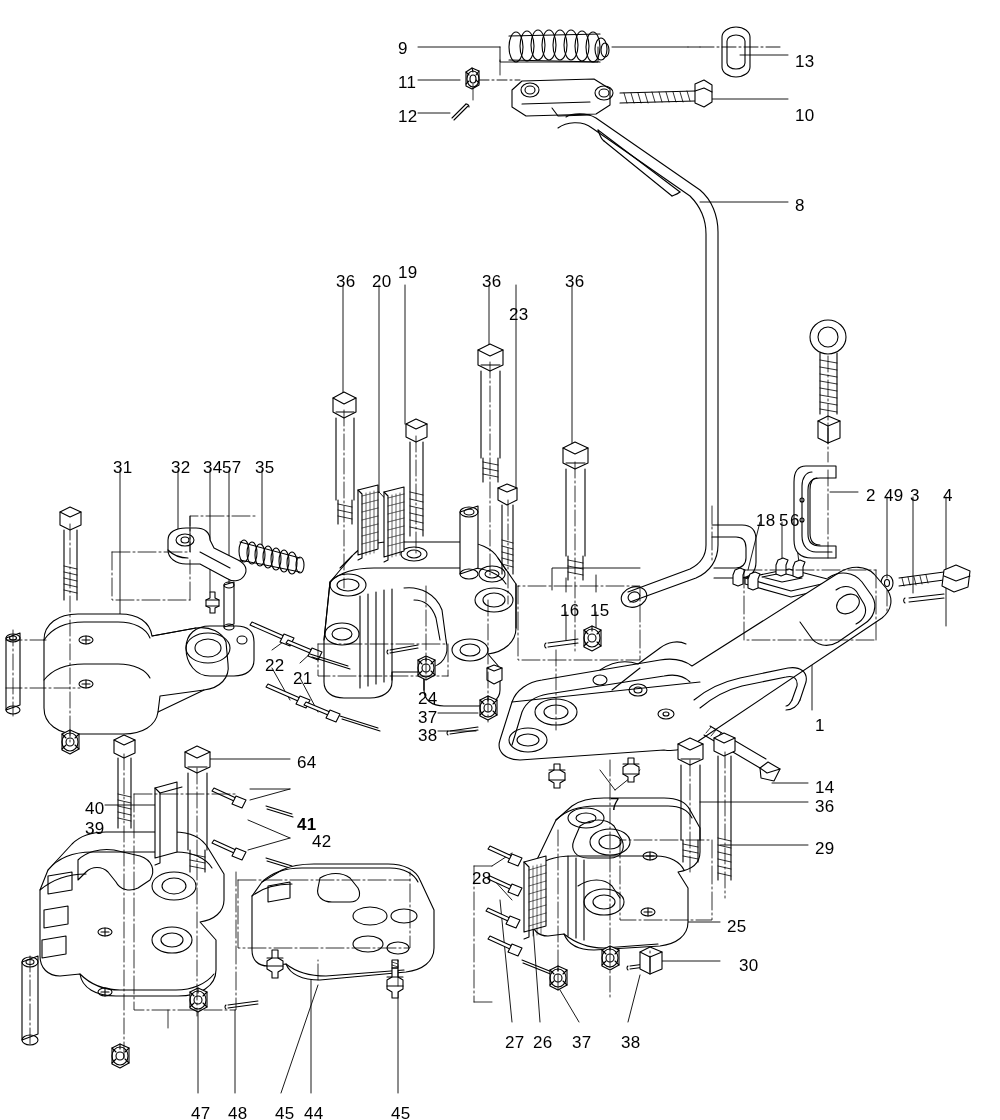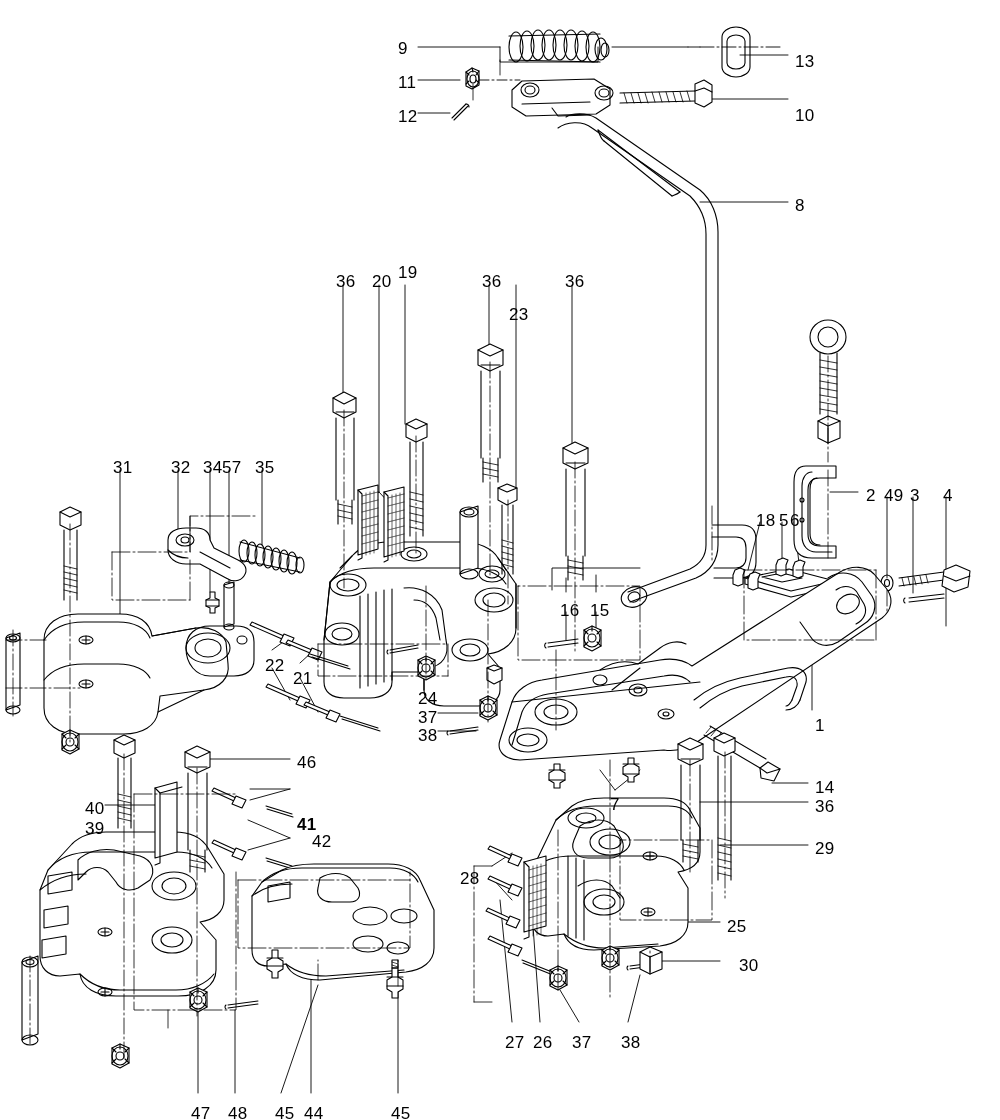--- a/index.html
+++ b/index.html
@@ -841,30 +841,30 @@
       <div class="callout" style="left: 779px; top: 512px;">5</div>
       <div class="callout" style="left: 790px; top: 512px;">6</div>
       <div class="callout" style="left: 560px; top: 602px;">16</div>
       <div class="callout" style="left: 590px; top: 602px;">15</div>
       <div class="callout" style="left: 265px; top: 657px;">22</div>
       <div class="callout" style="left: 293px; top: 670px; text-align: right;">21</div>
       <div class="callout" style="left: 418px; top: 690px;">24</div>
       <div class="callout" style="left: 418px; top: 709px;">37</div>
       <div class="callout" style="left: 418px; top: 727px;">38</div>
       <div class="callout" style="left: 815px; top: 717px;">1</div>
-      <div class="callout" style="left: 297px; top: 754px;">46</div>
+      <div class="callout" style="left: 297px; top: 754px;">64</div>
       <div class="callout" style="left: 815px; top: 779px;">14</div>
       <div class="callout" style="left: 297px; top: 816px; font-weight: bold;">41</div>
       <div class="callout" style="left: 815px; top: 798px;">36</div>
       <div class="callout" style="left: 610px; top: 796px;">7</div>
       <div class="callout" style="left: 85px; top: 800px;">40</div>
       <div class="callout" style="left: 85px; top: 820px;">39</div>
       <div class="callout" style="left: 297px; top: 833px; margin-left: 15px;">42</div>
       <div class="callout" style="left: 815px; top: 840px;">29</div>
-      <div class="callout" style="left: 460px; top: 870px; text-align: right;">28</div>
+      <div class="callout" style="left: 472px; top: 870px; text-align: right;">28</div>
       <div class="callout" style="left: 727px; top: 918px;">25</div>
       <div class="callout" style="left: 727px; top: 957px; margin-left: 12px;">30</div>
       <div class="callout" style="left: 505px; top: 1034px;">27</div>
       <div class="callout" style="left: 533px; top: 1034px;">26</div>
       <div class="callout" style="left: 572px; top: 1034px;">37</div>
       <div class="callout" style="left: 621px; top: 1034px;">38</div>
       <div class="callout" style="left: 191px; top: 1105px;">47</div>
       <div class="callout" style="left: 228px; top: 1105px;">48</div>
       <div class="callout" style="left: 275px; top: 1105px;">45</div>
       <div class="callout" style="left: 304px; top: 1105px;">44</div>

